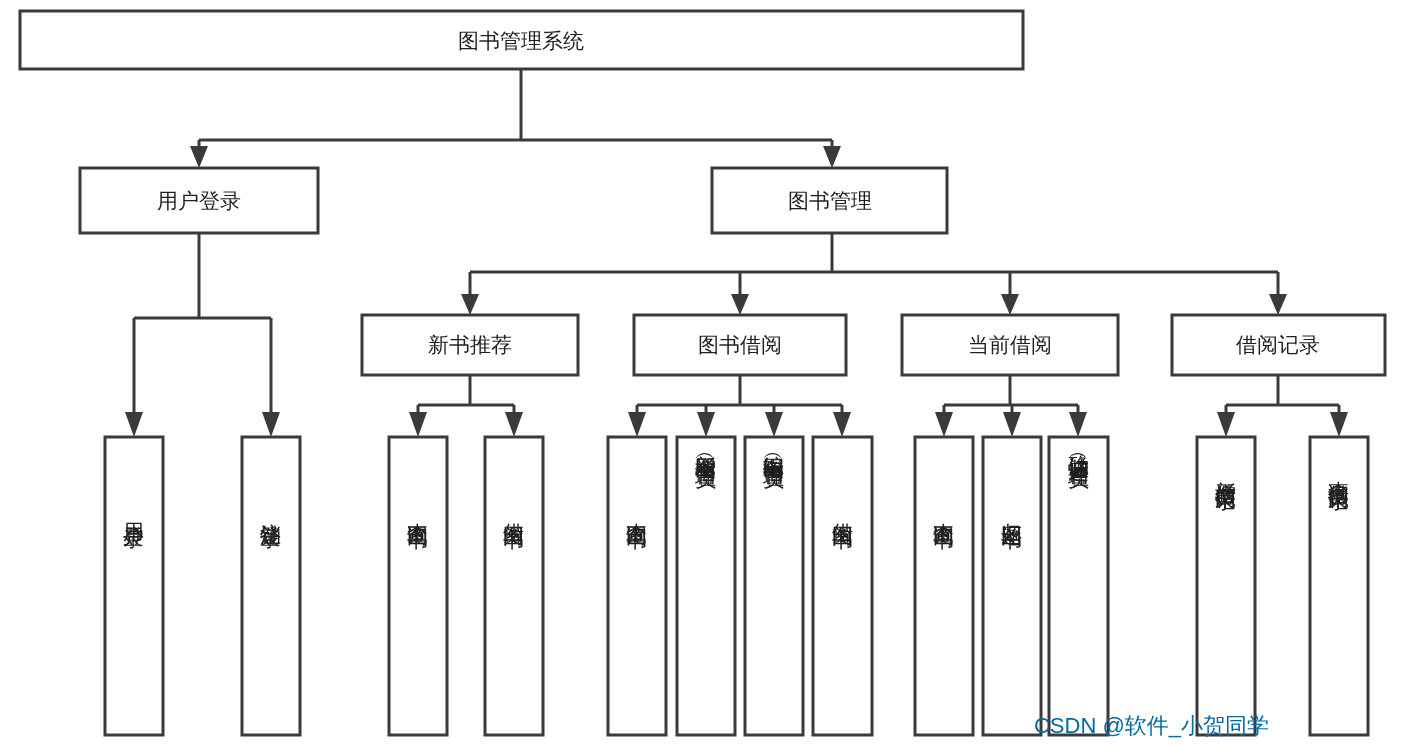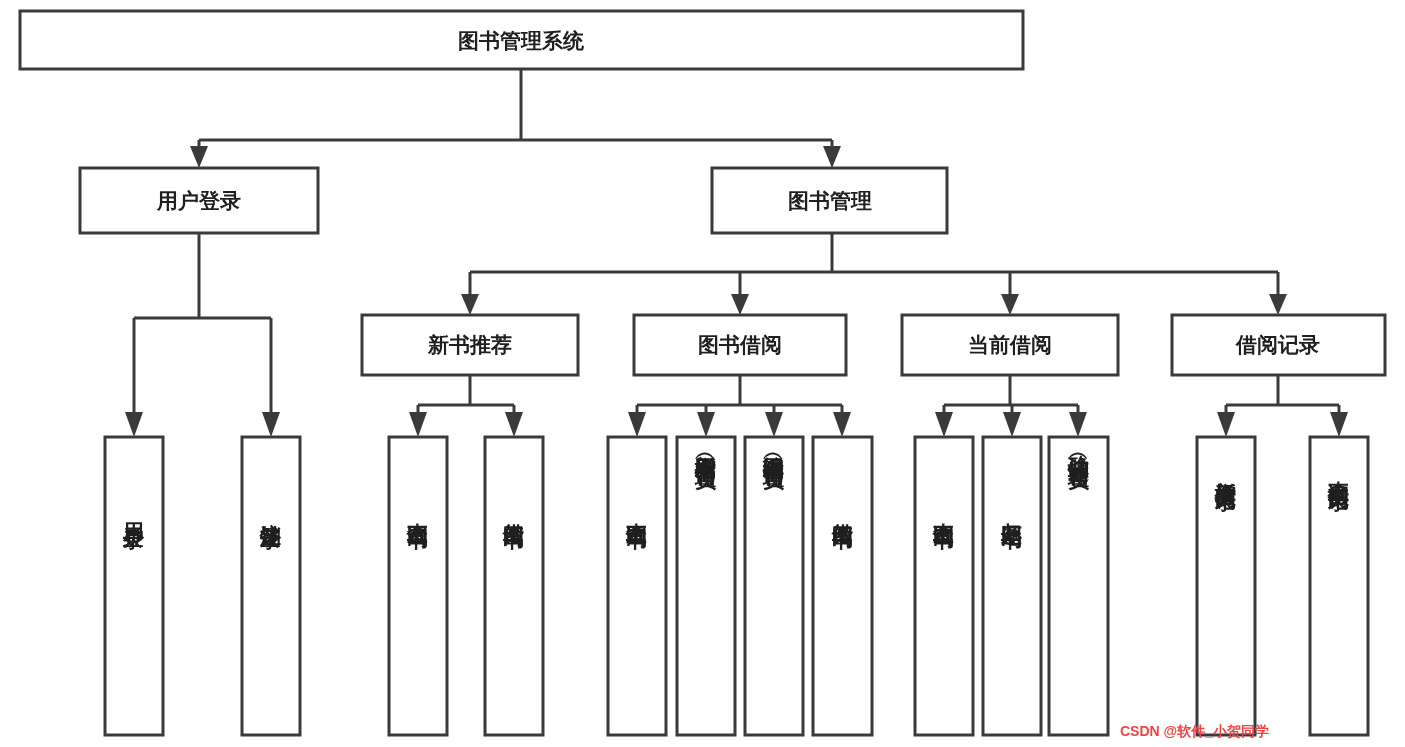--- a/index.html
+++ b/index.html
@@ -13,21 +13,20 @@
     font-family: "Liberation Sans", "DejaVu Sans", sans-serif;
     overflow: hidden;
     position: relative;
   }
   #diagram-root {
     position: absolute;
     left: 0;
     top: 0;
     width: 1277px;
     height: 747px;
-    font-weight: bold;
   }
   svg.flow {
     display: block;
     width: 1405px;
     height: 747px;
   }
   .box-rect {
     fill: #ffffff;
     stroke: #3a3a3a;
     stroke-width: 3;
@@ -56,22 +55,22 @@
     writing-mode: vertical-rl;
     text-orientation: upright;
     text-anchor: middle;
     letter-spacing: 2px;
   }
   .watermark {
     position: absolute;
     right: 8px;
     bottom: 6px;
     font-family: "Liberation Sans", "DejaVu Sans", sans-serif;
-    font-size: 14px;
-    color: #ef4444;
+    font-size: 22px;
+    color: #0369a1;
     white-space: nowrap;
     user-select: none;
   }
 </style>
 </head>
 <body>
 
 <div id="diagram-root">
   <svg class="flow" viewBox="0 0 1405 747" xmlns="http://www.w3.org/2000/svg">
 

